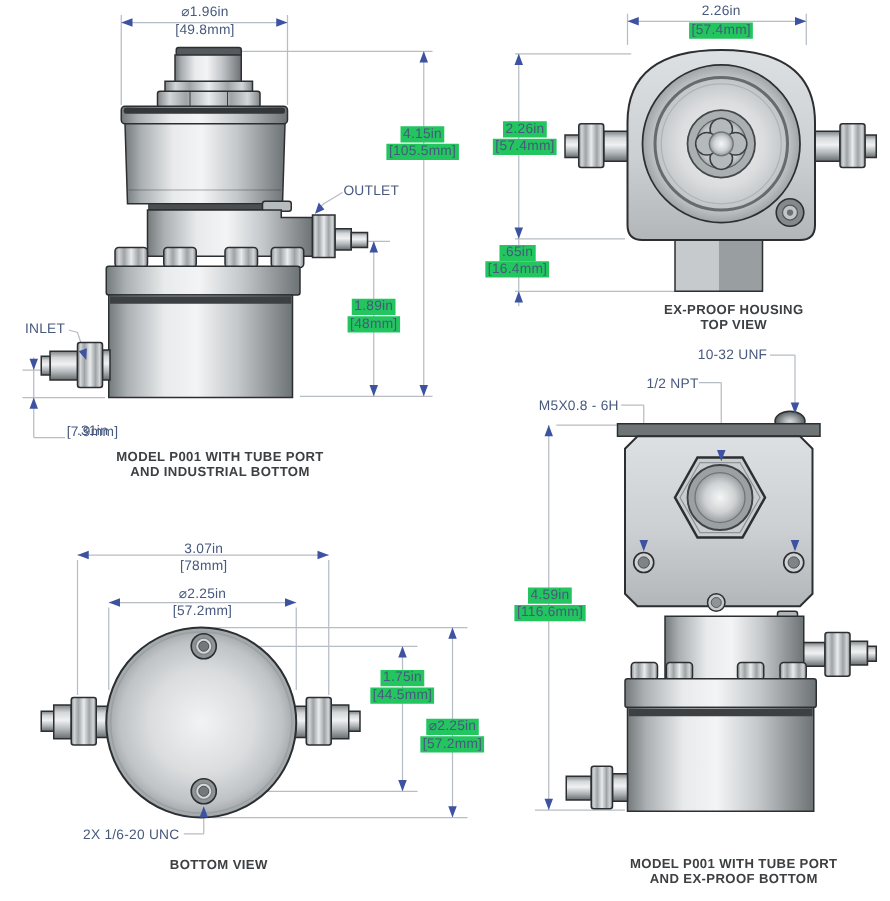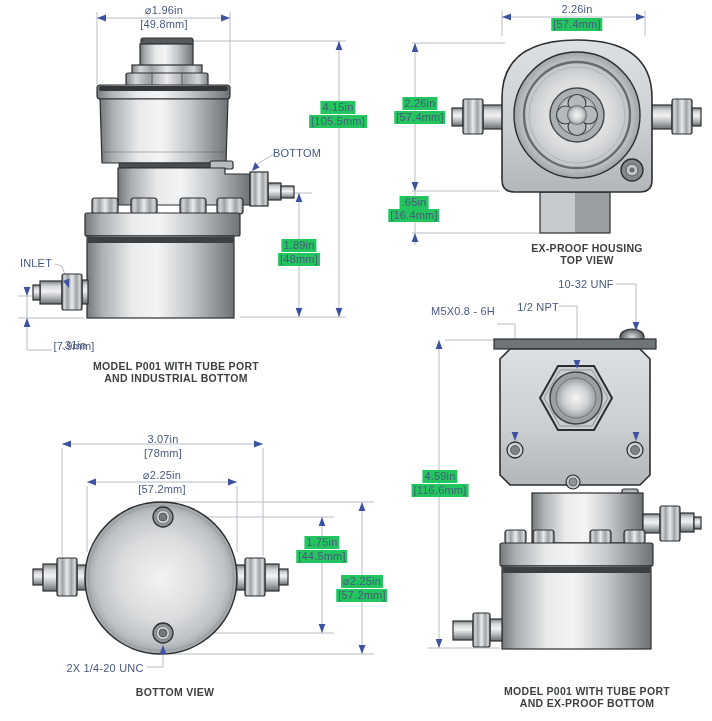--- a/index.html
+++ b/index.html
@@ -287,21 +287,21 @@
       <path d="M515,441 L511.6,432 L518.4,432 Z"></path>
       <path d="M439,340 L435.6,349 L442.4,349 Z"></path>
       <path d="M439,648 L435.6,639 L442.4,639 Z"></path>
     </g>
   </svg>
 
   <div class="t" style="left:164px;top:4px">⌀1.96in</div>
   <div class="t" style="left:164px;top:18px">[49.8mm]</div>
   <div class="t bg" style="left:338px;top:101px">4.15in</div>
   <div class="t bg" style="left:338px;top:115px">[105.5mm]</div>
-  <div class="t" style="left:297px;top:147px">BOTTOM</div>
+  <div class="t" style="left:297px;top:147px">OUTLET</div>
   <div class="t bg" style="left:299px;top:239px">1.89in</div>
   <div class="t bg" style="left:299px;top:253px">[48mm]</div>
   <div class="t" style="left:36px;top:257px">INLET</div>
   <div class="t" style="left:74px;top:339px">.31in</div>
   <div class="t" style="left:74px;top:340px">[7.9mm]</div>
   <div class="cap" style="left:176px;top:360px">MODEL P001 WITH TUBE PORT</div>
   <div class="cap" style="left:176px;top:372px">AND INDUSTRIAL BOTTOM</div>
 
   <div class="t" style="left:577px;top:3px">2.26in</div>
   <div class="t bg" style="left:577px;top:18px">[57.4mm]</div>
@@ -313,24 +313,24 @@
   <div class="cap" style="left:587px;top:254px">TOP VIEW</div>
 
   <div class="t" style="left:163px;top:433px">3.07in</div>
   <div class="t" style="left:163px;top:447px">[78mm]</div>
   <div class="t" style="left:162px;top:469px">⌀2.25in</div>
   <div class="t" style="left:162px;top:483px">[57.2mm]</div>
   <div class="t bg" style="left:322px;top:536px">1.75in</div>
   <div class="t bg" style="left:322px;top:550px">[44.5mm]</div>
   <div class="t bg" style="left:362px;top:575px">⌀2.25in</div>
   <div class="t bg" style="left:362px;top:589px">[57.2mm]</div>
-  <div class="t" style="left:105px;top:662px">2X 1/4-20 UNC</div>
+  <div class="t" style="left:105px;top:662px">2X 1/6-20 UNC</div>
   <div class="cap" style="left:175px;top:686px">BOTTOM VIEW</div>
 
   <div class="t" style="left:586px;top:278px">10-32 UNF</div>
   <div class="t" style="left:538px;top:301px">1/2 NPT</div>
-  <div class="t" style="left:463px;top:305px">M5X0.8 - 6H</div>
+  <div class="t" style="left:463px;top:319px">M5X0.8 - 6H</div>
   <div class="t bg" style="left:440px;top:470px">4.59in</div>
   <div class="t bg" style="left:440px;top:484px">[116.6mm]</div>
   <div class="cap" style="left:587px;top:685px">MODEL P001 WITH TUBE PORT</div>
   <div class="cap" style="left:587px;top:697px">AND EX-PROOF BOTTOM</div>
 
 </div>
 
 </body></html>

